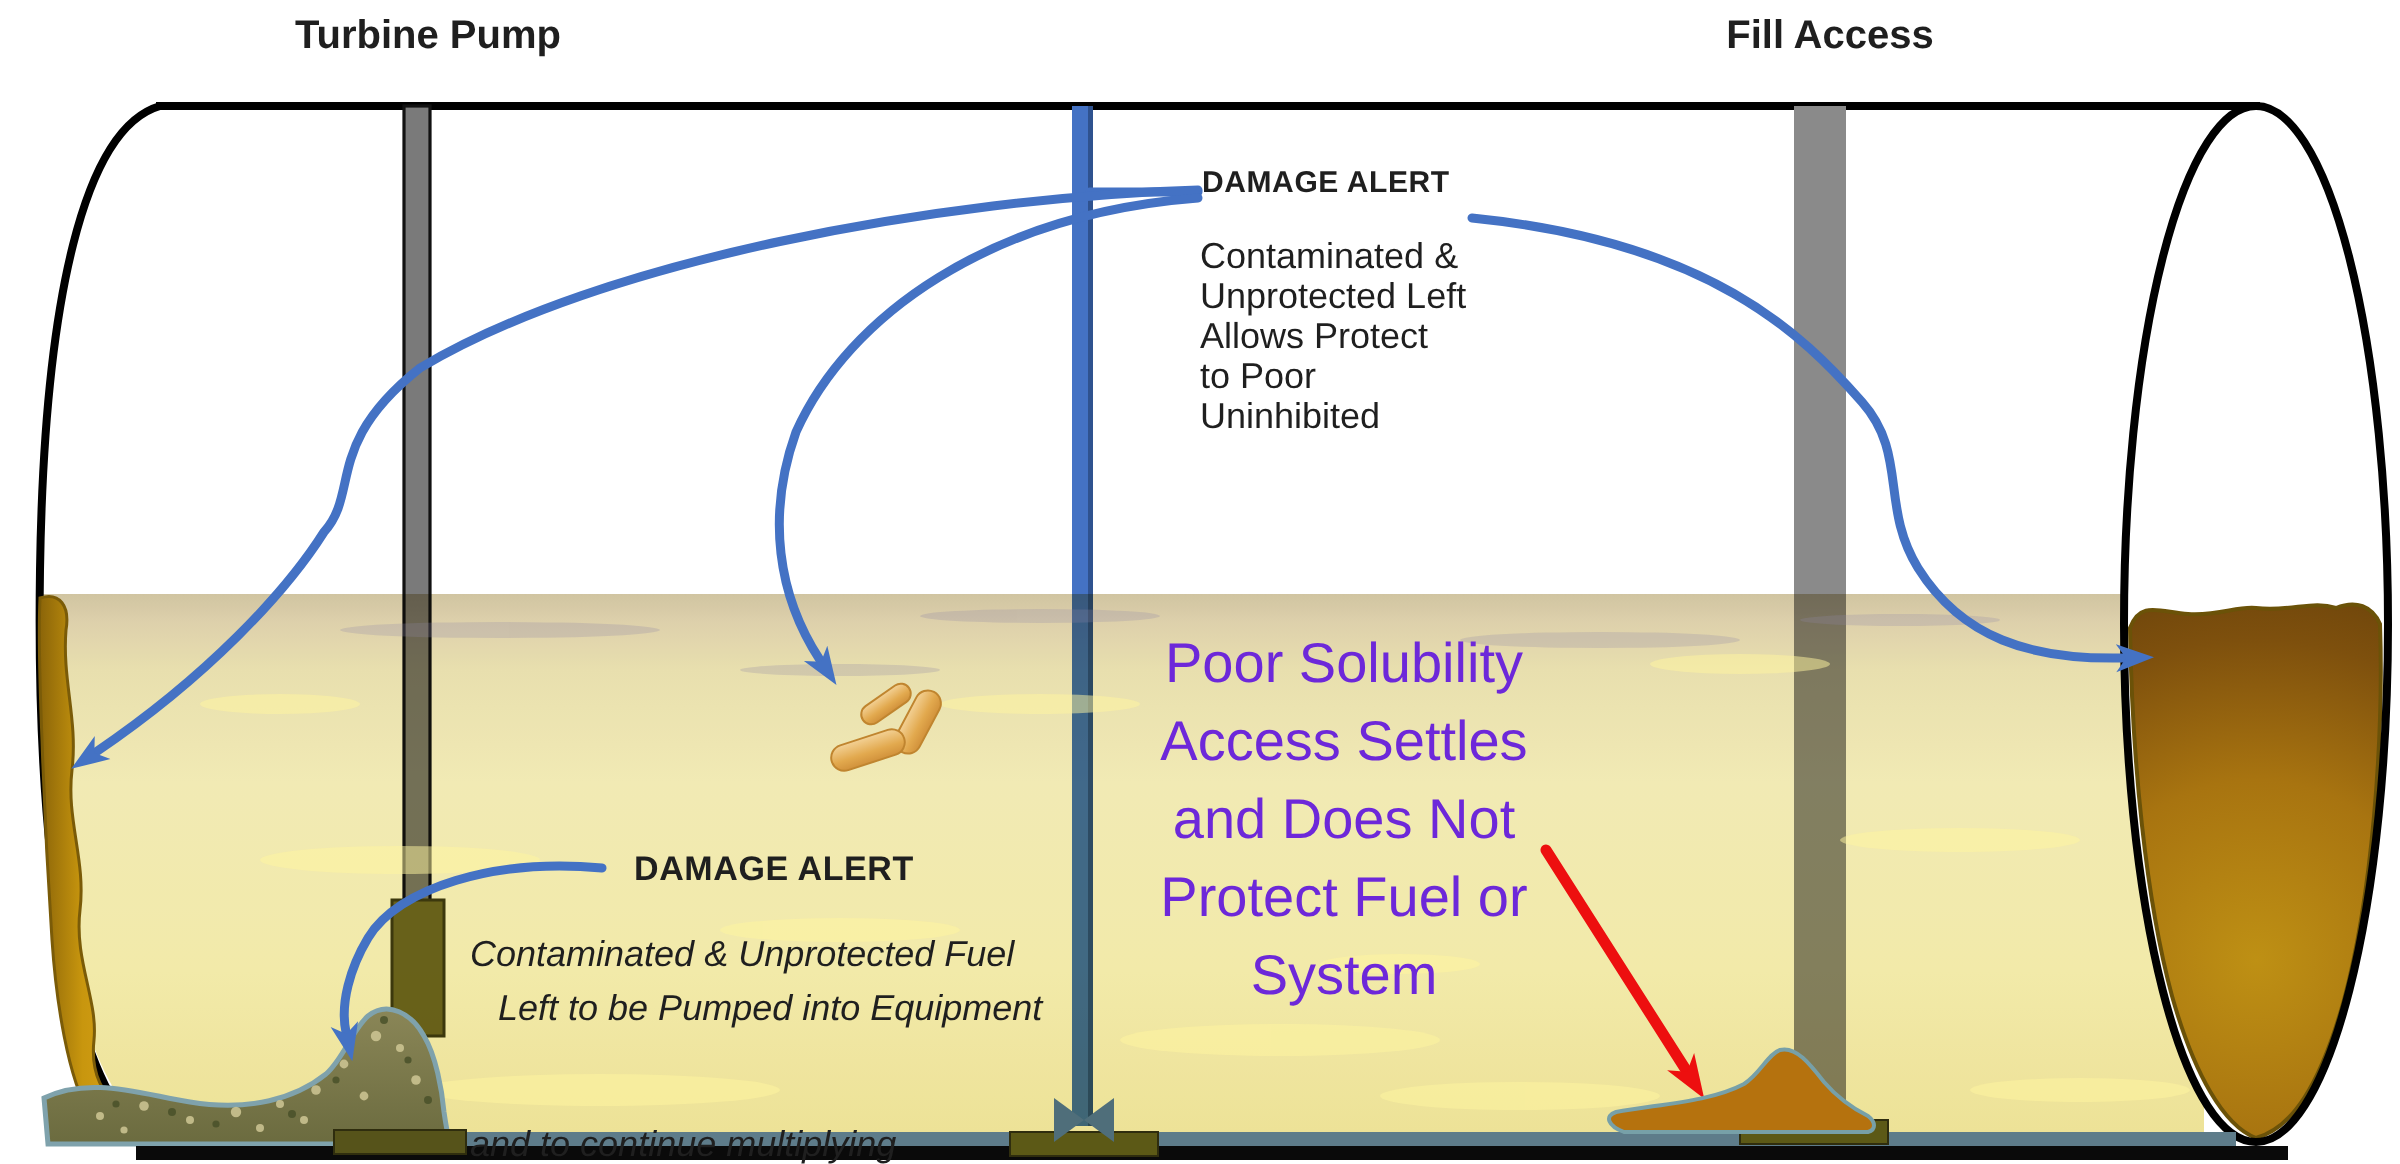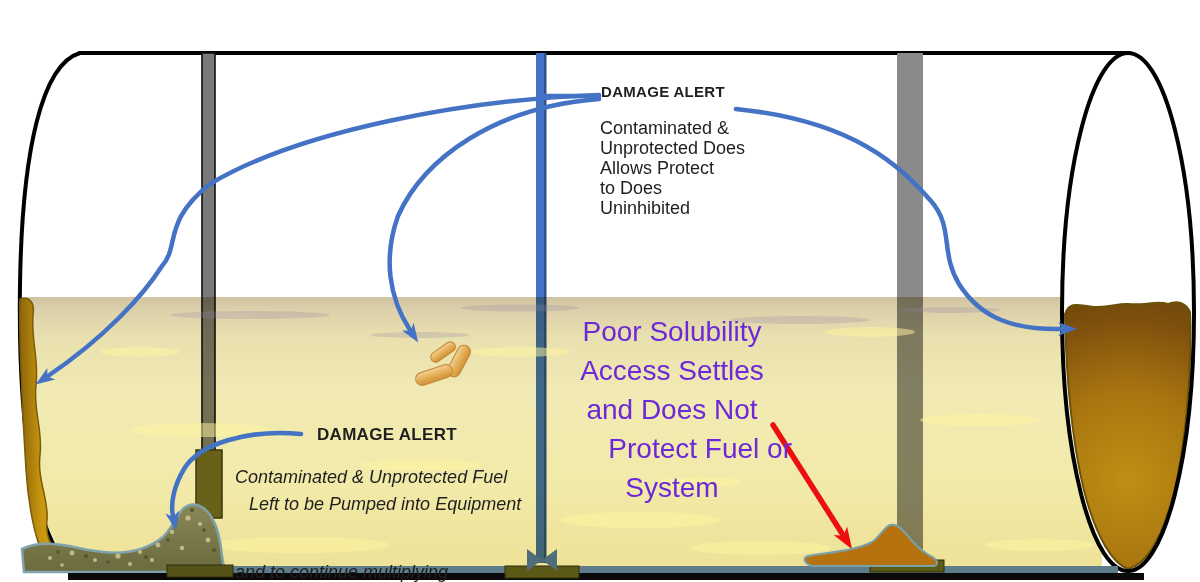--- a/index.html
+++ b/index.html
@@ -176,38 +176,40 @@
     <path d="M 736,109 C 855,121 901,167 931,201 C 954,227 940,253 959,284 C 981,319 1015,330 1062,329" marker-end="url(#arrowBlue)"></path>
     <path d="M 301,434 C 247,429 199,444 184,469 C 175,484 170,502 173,516" marker-end="url(#arrowBlue)"></path>
   </g>
 
   <path d="M 773,425 L 843,535" fill="none" stroke="#ED0F0F" stroke-width="5.5" stroke-linecap="round" marker-end="url(#arrowRed)"></path>
 
   <path d="M 808,556 C 830,552 855,551 872,542 C 880,537 884,527 890,525 C 898,523 905,532 912,541
            C 918,548 926,554 934,558 C 938,561 938,565 934,566 L 812,566 C 804,563 802,558 808,556 Z" fill="#B5720E" stroke="#77A0A8" stroke-width="2"></path>
 </svg>
 
+<div class="txt toplabel" style="left:144px;top:7px;">Turbine Pump</div>
+<div class="txt toplabel" style="left:845px;top:7px;">Fill Access</div>
 
 <div class="txt alert-head" style="left:601px;top:83px;">DAMAGE ALERT</div>
 <div>
   <div class="txt body1" style="left:600px;top:118px;">Contaminated &amp;</div>
-  <div class="txt body1" style="left:600px;top:138px;">Unprotected Does</div>
+  <div class="txt body1" style="left:600px;top:138px;">Unprotected Left</div>
   <div class="txt body1" style="left:600px;top:158px;">Allows Protect</div>
-  <div class="txt body1" style="left:600px;top:178px;">to Does</div>
+  <div class="txt body1" style="left:600px;top:178px;">to Poor</div>
   <div class="txt body1" style="left:600px;top:198px;">Uninhibited</div>
 </div>
 
 <div class="txt alert-head2" style="left:317px;top:425px;">DAMAGE ALERT</div>
 <div>
   <div class="txt body2" style="left:235px;top:464px;">Contaminated &amp; Unprotected Fuel</div>
   <div class="txt body2" style="left:235px;top:491px;margin-left:14px;">Left to be Pumped into Equipment</div>
   <div class="txt body2" style="left:235px;top:518px;margin-top:41px;">and to continue multiplying</div>
 </div>
 
 <div>
   <div class="txt redtxt" style="left:552px;top:312px;">Poor Solubility</div>
   <div class="txt redtxt" style="left:552px;top:351px;">Access Settles</div>
   <div class="txt redtxt" style="left:552px;top:390px;">and Does Not</div>
-  <div class="txt redtxt" style="left:552px;top:429px;text-align:right;">Protect Fuel or</div>
+  <div class="txt redtxt" style="left:552px;top:429px;">Protect Fuel or</div>
   <div class="txt redtxt" style="left:552px;top:468px;">System</div>
 </div>
 
 </div>
 
 </body></html>

